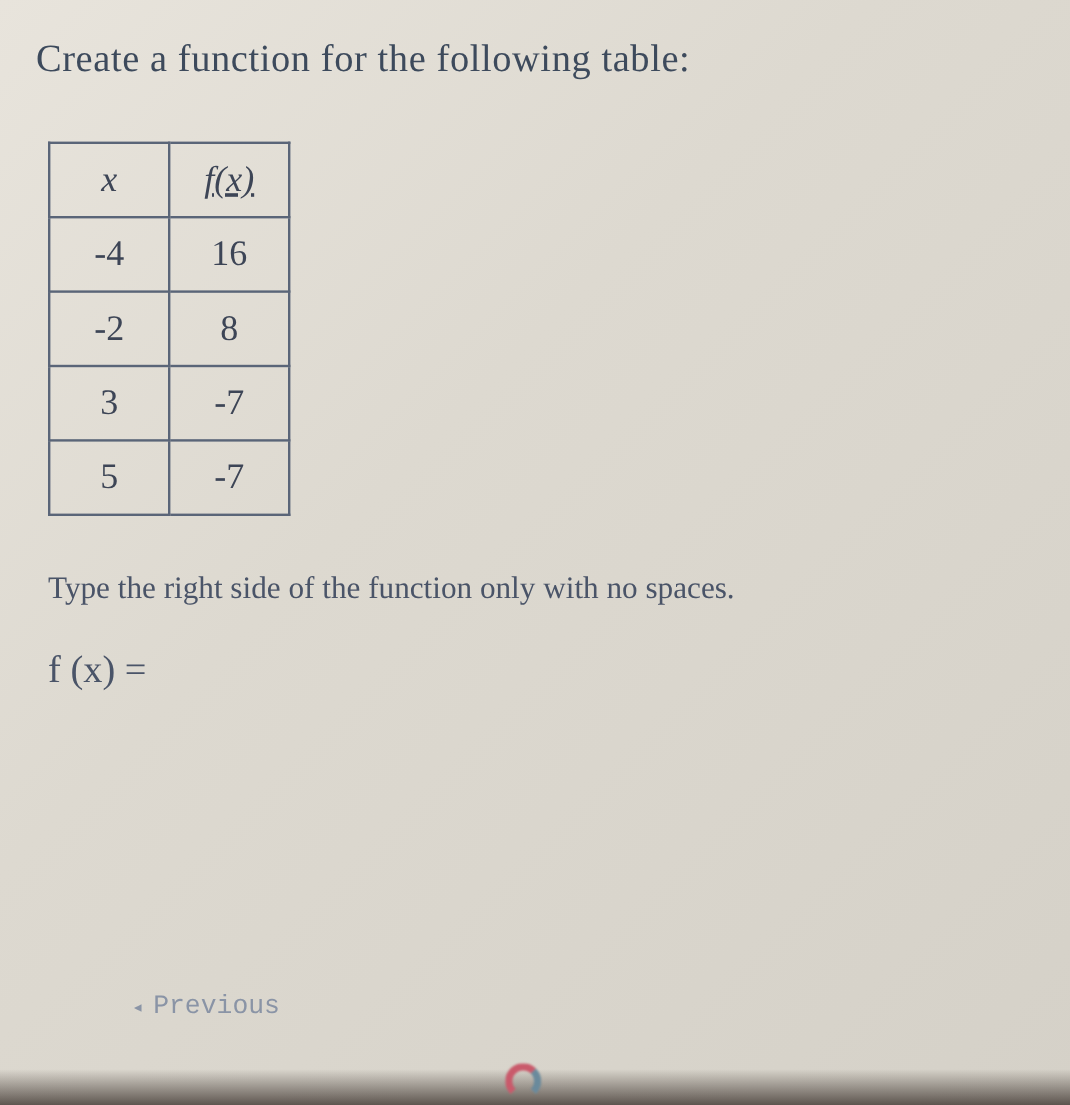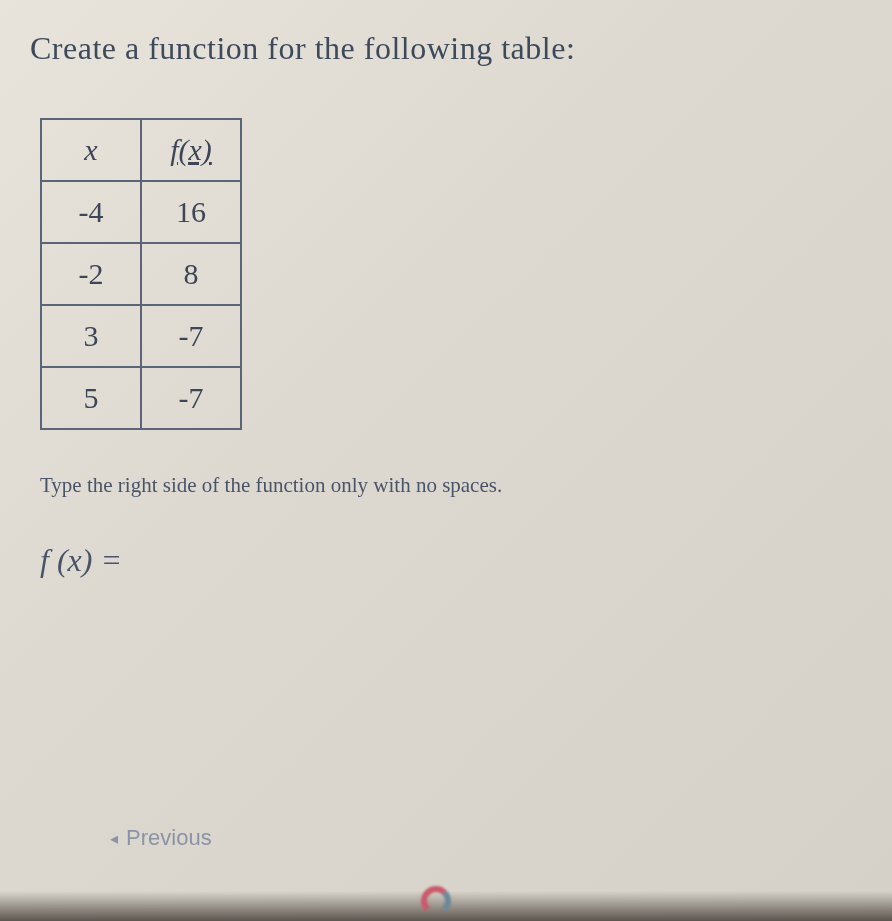--- a/index.html
+++ b/index.html
@@ -40,47 +40,46 @@
   .data-table th {
     font-weight: normal;
     font-style: italic;
   }
   .header-fx {
     text-decoration: underline;
     font-style: italic;
     margin-top: 32px;
   }
   .instruction-text {
-    font-size: 21px;
+    font-size: 26px;
     color: #4a5468;
     margin-top: 30px;
     margin-left: 10px;
     line-height: 1.5;
     padding-right: 20px;
   }
   .function-equals {
     font-size: 32px;
     color: #4a5468;
-    margin-top: 40px;
+    margin-top: 30px;
     margin-left: 10px;
-    font-style: italic;
     font-family: 'Times New Roman', serif;
   }
   .nav-area {
     position: absolute;
     bottom: 70px;
     left: 110px;
   }
   .prev-btn {
     background: transparent;
     border: none;
     font-size: 22px;
     color: #8a94a6;
     cursor: pointer;
-    font-family: Liberation Sans, sans-serif;
+    font-family: Liberation Mono, monospace;
     display: flex;
     align-items: center;
     gap: 8px;
   }
   .prev-btn::before {
     content: "◂";
     font-size: 16px;
   }
   .bottom-edge {
     position: absolute;

